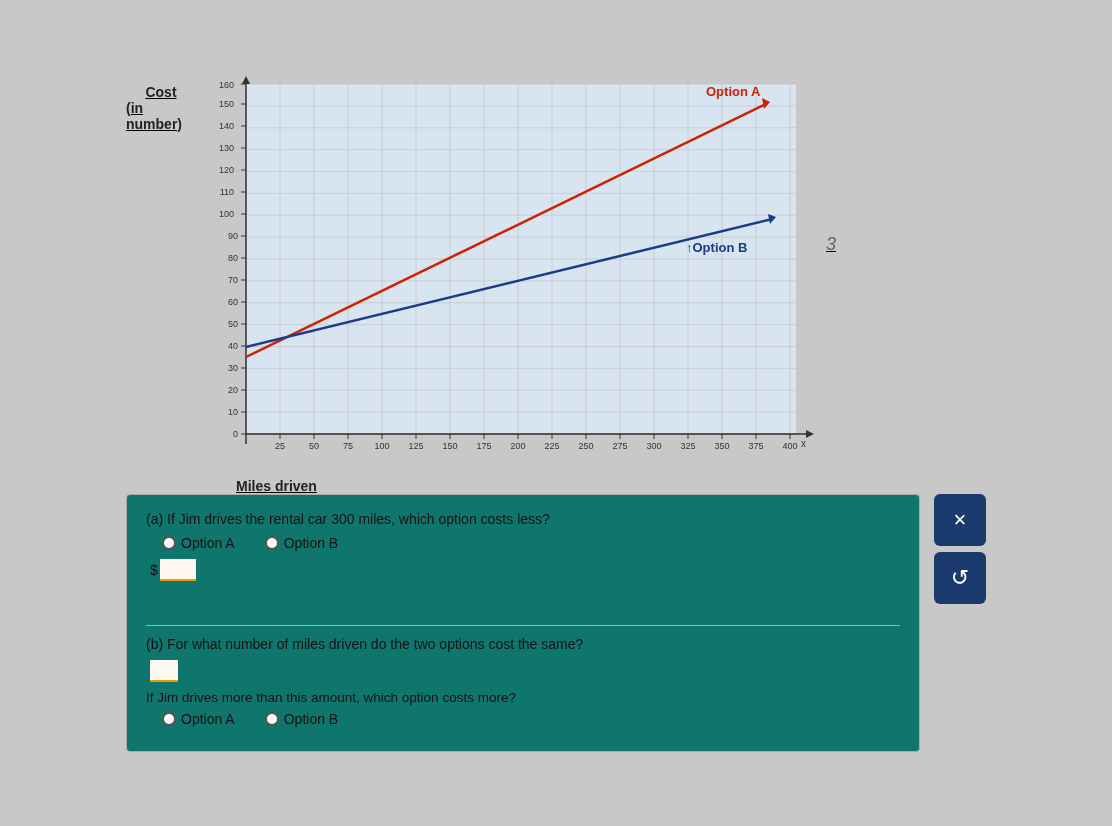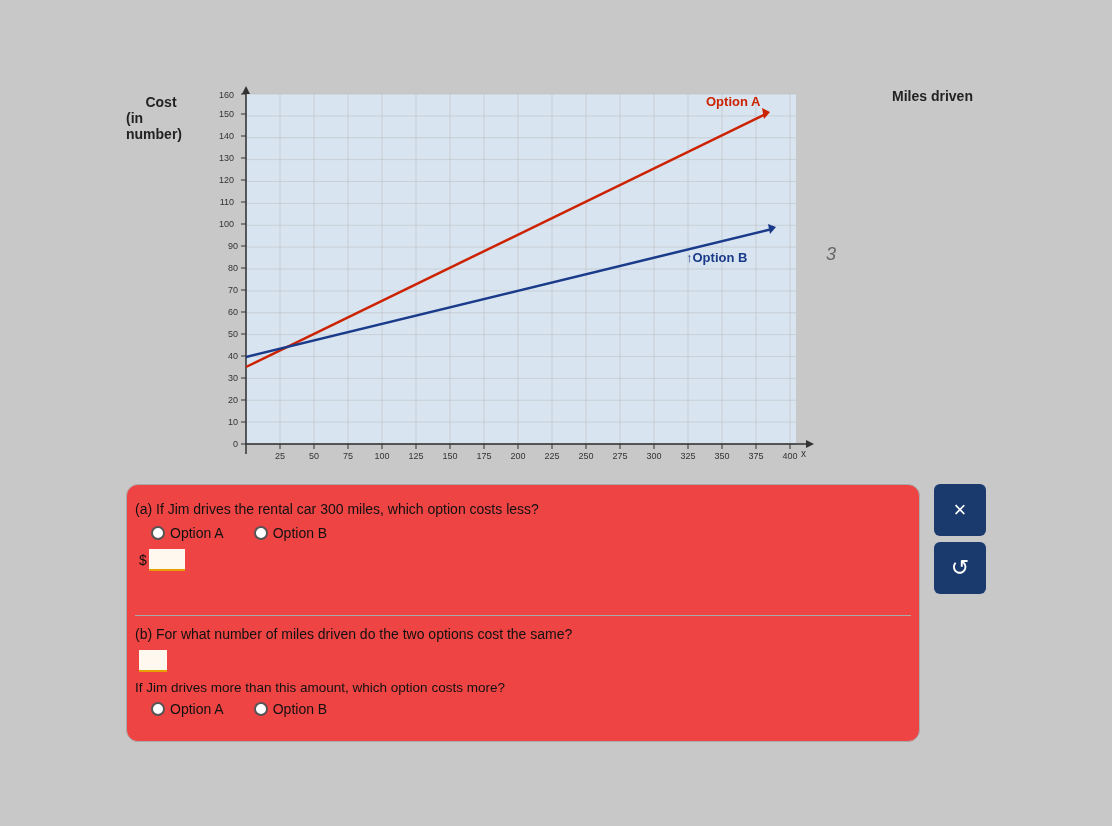--- a/index.html
+++ b/index.html
@@ -42,33 +42,33 @@
     .graph-svg {
       width: 100%;
       height: 100%;
     }
     .x-label {
       text-align: center;
       font-size: 14px;
       font-weight: bold;
       color: #222;
       margin-top: 4px;
-      margin-left: 56px;
+      margin-left: 110px;
     }
     .content-box {
       display: flex;
       align-items: flex-start;
       gap: 14px;
       width: 860px;
     }
     .questions-panel {
-      background: #ef4444;
+      background: #0f766e;
       border: 1.5px solid #aaa;
-      border-radius: 12px;
-      padding: 16px 8px;
+      border-radius: 4px;
+      padding: 16px 19px;
       flex: 1;
       font-size: 14px;
     }
     .question-section {
       margin-bottom: 8px;
     }
     .question-section + .question-section {
       border-top: 1.5px solid #aaa;
       padding-top: 10px;
       margin-top: 44px;
@@ -154,21 +154,21 @@
       align-items: center;
       justify-content: center;
     }
   </style>
 </head>
 <body>
 
 <div class="main-container">
   <div style="display:flex; align-items:flex-start; width:860px; position:relative;">
 
-    <div class="chart-wrapper" style="width:860px; flex-direction:row;">
+    <div class="chart-wrapper" style="width:860px; flex-direction:column;text-decoration:underline;">
       <div style="display:flex; align-items:flex-start;">
 
         <div class="y-label">
           <span style="font-weight:bold; font-size:14px;">Cost</span>
           <span style="font-size:14px;">(in number)</span>
         </div>
 
         <div class="graph-container" style="position:relative;">
           <svg class="graph-svg" viewBox="0 0 620 400" xmlns="http://www.w3.org/2000/svg">
 

